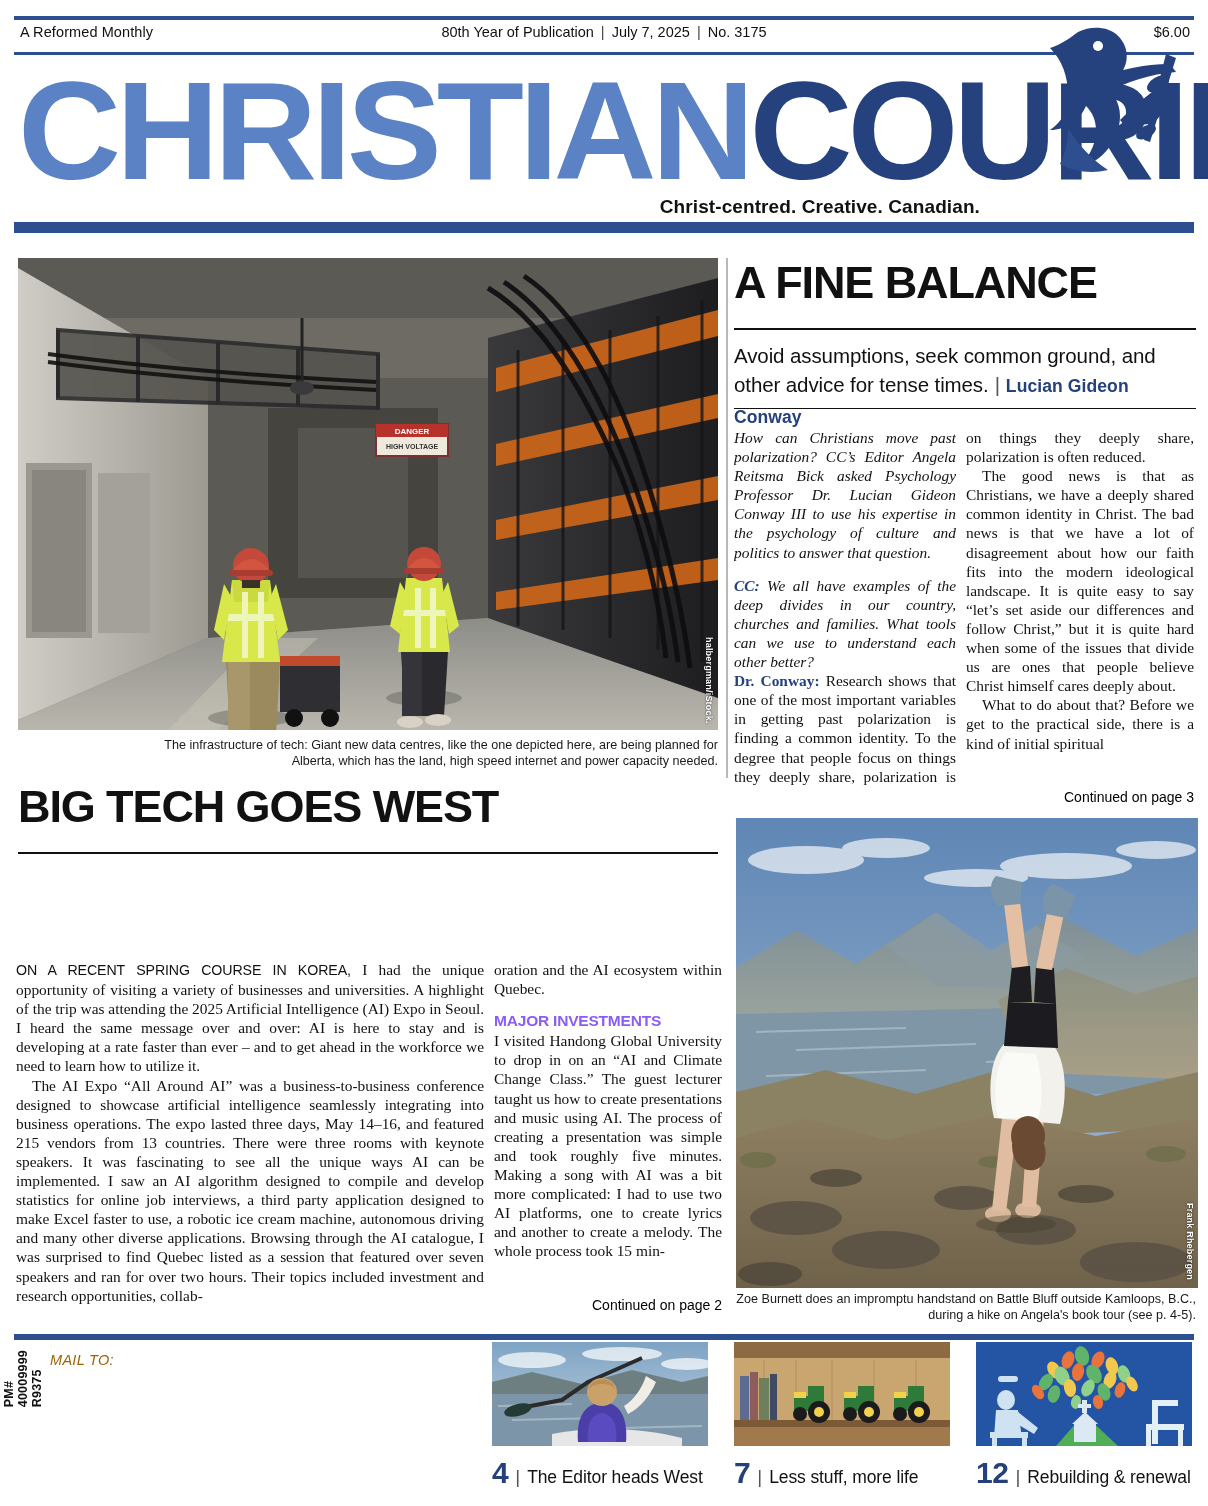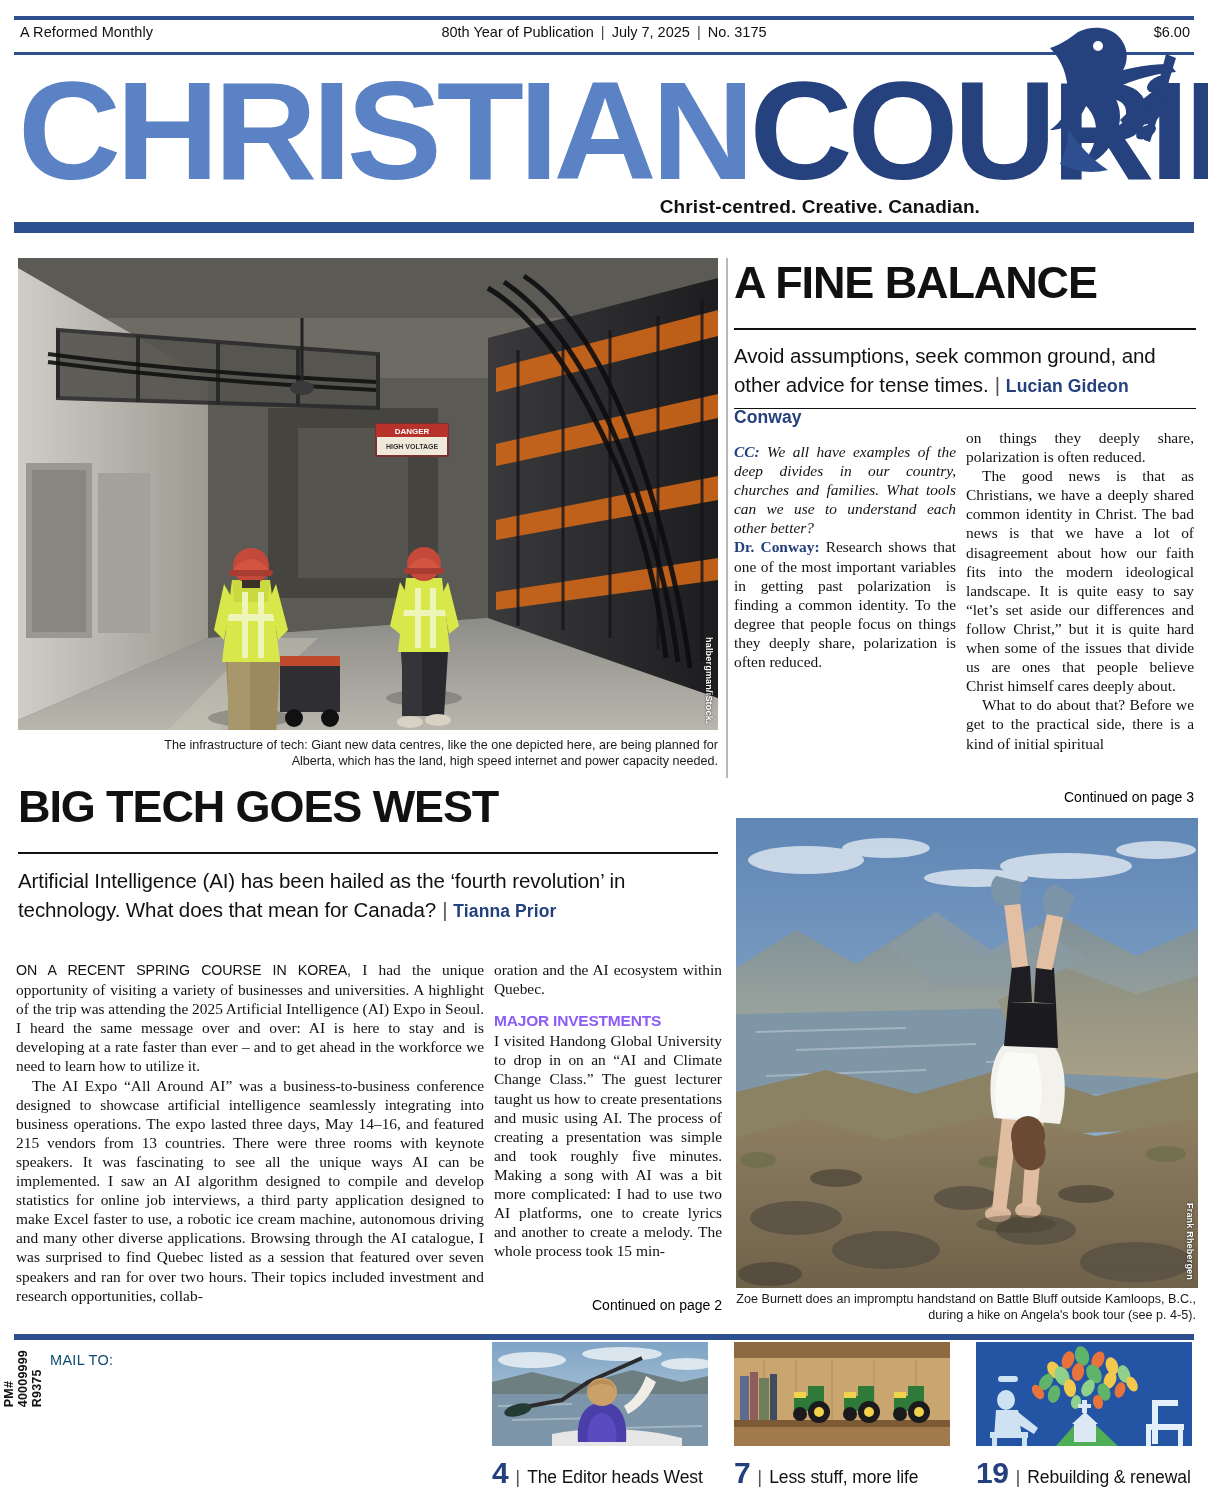--- a/index.html
+++ b/index.html
@@ -122,21 +122,21 @@
 
   
   .photo-handstand{
     position:absolute;left:736px;top:818px;width:462px;height:470px;
     overflow:hidden;background:#7d8a93;
   }
   .cap-handstand{position:absolute;left:736px;top:1292px;width:460px;}
 
   
   .rule-footer{position:absolute;left:14px;right:14px;top:1334px;height:6px;background:#2e4f8f;}
-  .mailto{position:absolute;left:50px;top:1352px;font-size:14.5px;letter-spacing:.3px;color:#0c4a6e;}
+  .mailto{position:absolute;left:50px;top:1352px;font-size:14.5px;letter-spacing:.3px;color:#a16207;font-style:italic;}
   .pm{
     position:absolute;left:2px;top:1350px;
     writing-mode:vertical-rl;transform:rotate(180deg);
     font-size:12.5px;font-weight:bold;letter-spacing:.2px;color:#111;
   }
   .teasers{position:absolute;left:492px;top:1342px;width:716px;height:164px;}
   .teaser{position:absolute;top:0;width:216px;}
   .teaser .thumb{width:216px;height:104px;overflow:hidden;background:#223;}
   .teaser .line{margin-top:10px;display:flex;align-items:baseline;}
   .teaser .pg{color:#24417e;font-weight:bold;font-size:30px;letter-spacing:-.5px;}
@@ -307,23 +307,20 @@
         <circle cx="276" cy="460" r="9" fill="#111"></circle>
         <circle cx="312" cy="460" r="9" fill="#111"></circle>
       </g>
     </svg>
     <div class="credit-vert" style="right:4px;bottom:6px;">halbergman/iStock.</div>
   </div>
   <div class="cap cap-datacentre">The infrastructure of tech: Giant new data centres, like the one depicted here, are being planned for Alberta, which has the land, high speed internet and power capacity needed.</div>
 
   <div class="hl-bigtech">BIG TECH GOES WEST</div>
   <div class="rule-bigtech"></div>
-  <div class="deck-bigtech">
-    <span>Artificial Intelligence (AI) has been hailed as the ‘fourth revolution’ in technology. What does that mean for Canada?</span><span class="bar">|</span><span class="byline">Tianna Prior</span>
-  </div>
 
   <div class="col-bt-1 body-serif">
     <p class="first"><span class="dropcap-lead">ON A RECENT SPRING COURSE IN KOREA,</span><span> I had the unique opportunity of visiting a variety of businesses and universities. A highlight of the trip was attending the 2025 Artificial Intelligence (AI) Expo in Seoul. I heard the same message over and over: AI is here to stay and is developing at a rate faster than ever – and to get ahead in the workforce we need to learn how to utilize it.</span></p>
     <p>The AI Expo “All Around AI” was a business-to-business conference designed to showcase artificial intelligence seamlessly integrating into business operations. The expo lasted three days, May 14–16, and featured 215 vendors from 13 countries. There were three rooms with keynote speakers. It was fascinating to see all the unique ways AI can be implemented. I saw an AI algorithm designed to compile and develop statistics for online job interviews, a third party application designed to make Excel faster to use, a robotic ice cream machine, autonomous driving and many other diverse applications. Browsing through the AI catalogue, I was surprised to find Quebec listed as a session that featured over seven speakers and ran for over two hours. Their topics included investment and research opportunities, collab-</p>
   </div>
 
   <div class="col-bt-2 body-serif">
     <p class="first">oration and the AI ecosystem within Quebec.</p>
     <div class="subhead">MAJOR INVESTMENTS</div>
     <p class="first">I visited Handong Global University to drop in on an “AI and Climate Change Class.” The guest lecturer taught us how to create presentations and music using AI. The process of creating a presentation was simple and took roughly five minutes. Making a song with AI was a bit more complicated: I had to use two AI platforms, one to create lyrics and another to create a melody. The whole process took 15 min-</p>
@@ -332,20 +329,21 @@
 
   <div class="vrule"></div>
   <div class="hl-balance">A FINE BALANCE</div>
   <div class="rule-balance"></div>
   <div class="deck-balance">
     <span>Avoid assumptions, seek common ground, and other advice for tense times.</span><span class="bar">|</span><span class="byline">Lucian Gideon Conway</span>
   </div>
   <div class="rule-balance2"></div>
 
   <div class="col-fb-1 body-serif">
+    <p class="first ital">How can Christians move past polarization? CC’s Editor Angela Reitsma Bick asked Psychology Professor Dr. Lucian Gideon Conway III to use his expertise in the psychology of culture and politics to answer that question.</p>
     <p class="first" style="margin-top:14px;"><span class="qlabel ital">CC:</span><span class="ital"> We all have examples of the deep divides in our country, churches and families. What tools can we use to understand each other better?</span></p>
     <p class="first"><span class="qlabel">Dr. Conway:</span><span> Research shows that one of the most important variables in getting past polarization is finding a common identity. To the degree that people focus on things they deeply share, polarization is often reduced.</span></p>
   </div>
   <div class="col-fb-2 body-serif">
 
     <p class="first">on things they deeply share, polarization is often reduced.</p>
     <p>The good news is that as Christians, we have a deeply shared common identity in Christ. The bad news is that we have a lot of disagreement about how our faith fits into the modern ideological landscape. It is quite easy to say “let’s set aside our differences and follow Christ,” but it is quite hard when some of the issues that divide us are ones that people believe Christ himself cares deeply about.</p>
     <p>What to do about that? Before we get to the practical side, there is a kind of initial spiritual</p>
   </div>
   <div class="cont cont-fb">Continued on page 3</div>
@@ -600,20 +598,20 @@
           <g fill="#e3eff9">
             <rect x="176" y="58" width="6" height="44"></rect>
             <rect x="176" y="58" width="26" height="6"></rect>
             <rect x="170" y="82" width="38" height="6"></rect>
             <rect x="170" y="86" width="5" height="18"></rect>
             <rect x="202" y="86" width="5" height="18"></rect>
           </g>
         </svg>
       </div>
       <div class="line">
-        <span class="pg">19</span>
+        <span class="pg">12</span>
         <span class="pipe">|</span>
         <span class="txt">Rebuilding &amp; renewal</span>
       </div>
     </div>
 
   </div>
 </div>
 
 </body></html>

